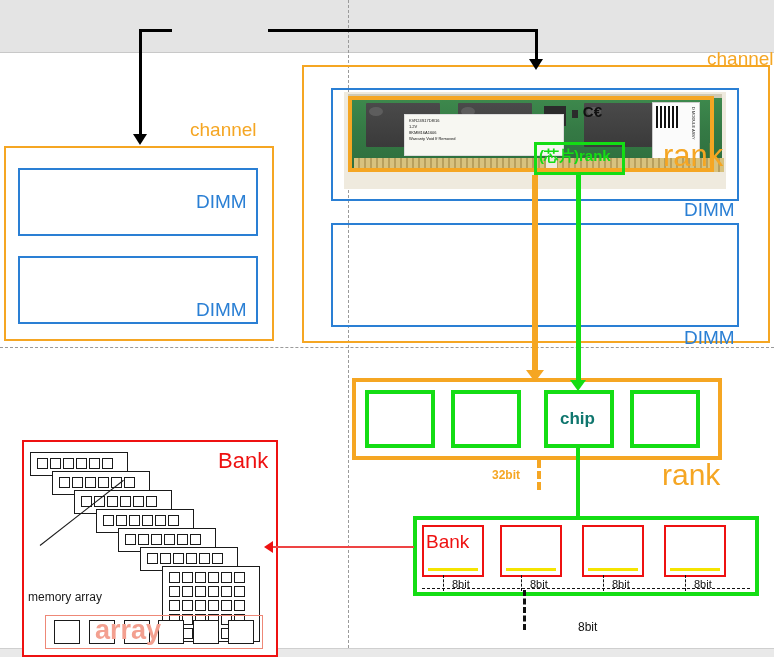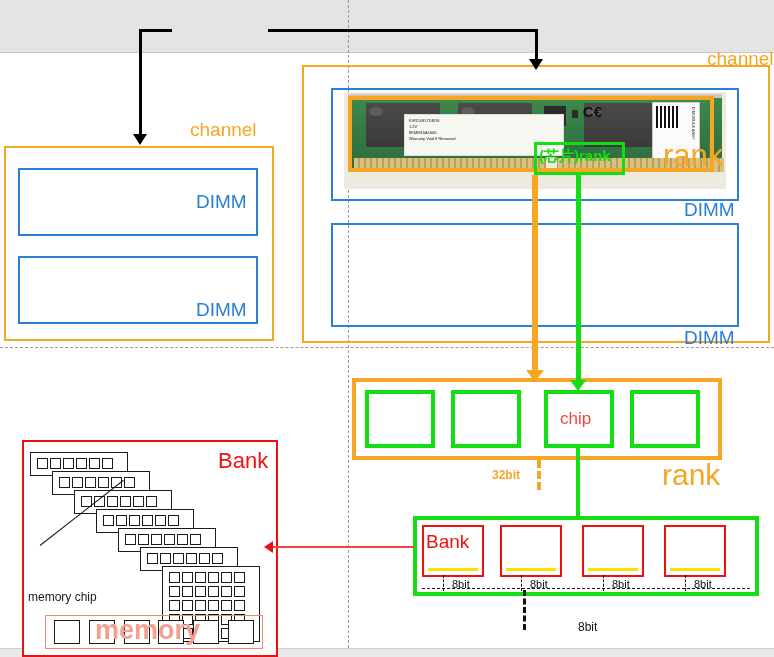--- a/index.html
+++ b/index.html
@@ -189,21 +189,21 @@
     left:662px;top:460px;font-size:30px;color:#f5a623;line-height:1;
   }
   .chip-cell{
     border:4px solid #14dd14;width:70px;height:58px;top:390px;
   }
   .cc1{left:365px;}
   .cc2{left:451px;}
   .cc3{left:544px;}
   .cc4{left:630px;}
   .chip-cell-label{
-    left:560px;top:410px;font-size:17px;color:#ef4444;font-weight:normal;line-height:1;
+    left:560px;top:410px;font-size:17px;color:#0f766e;font-weight:bold;line-height:1;
   }
 
   
   .dash-32{
     left:537px;top:460px;width:0;height:30px;
     border-left:4px dashed #f5a623;
   }
   .lbl-32bit{
     left:492px;top:468px;font-size:12px;color:#f5a623;font-weight:bold;
   }
@@ -508,25 +508,25 @@
           <div class="cellsq"></div>
           <div class="cellsq"></div>
           <div class="cellsq"></div>
           <div class="cellsq"></div>
           <div class="cellsq"></div>
           <div class="cellsq"></div>
         </div>
       </div>
     </div>
   <div class="abs memarr-line"></div>
-  <div class="abs memarr-label">memory chip</div>
+  <div class="abs memarr-label">memory array</div>
   <div class="abs buffer-box"></div>
   <div class="abs buffer-cells" id="buffer-cells">
       <div class="bufcell"></div>
       <div class="bufcell"></div>
       <div class="bufcell"></div>
       <div class="bufcell"></div>
       <div class="bufcell"></div>
       <div class="bufcell"></div>
     </div>
-  <div class="abs buffer-label">memory</div>
+  <div class="abs buffer-label">array</div>
 
 </div>
 
 </body></html>

